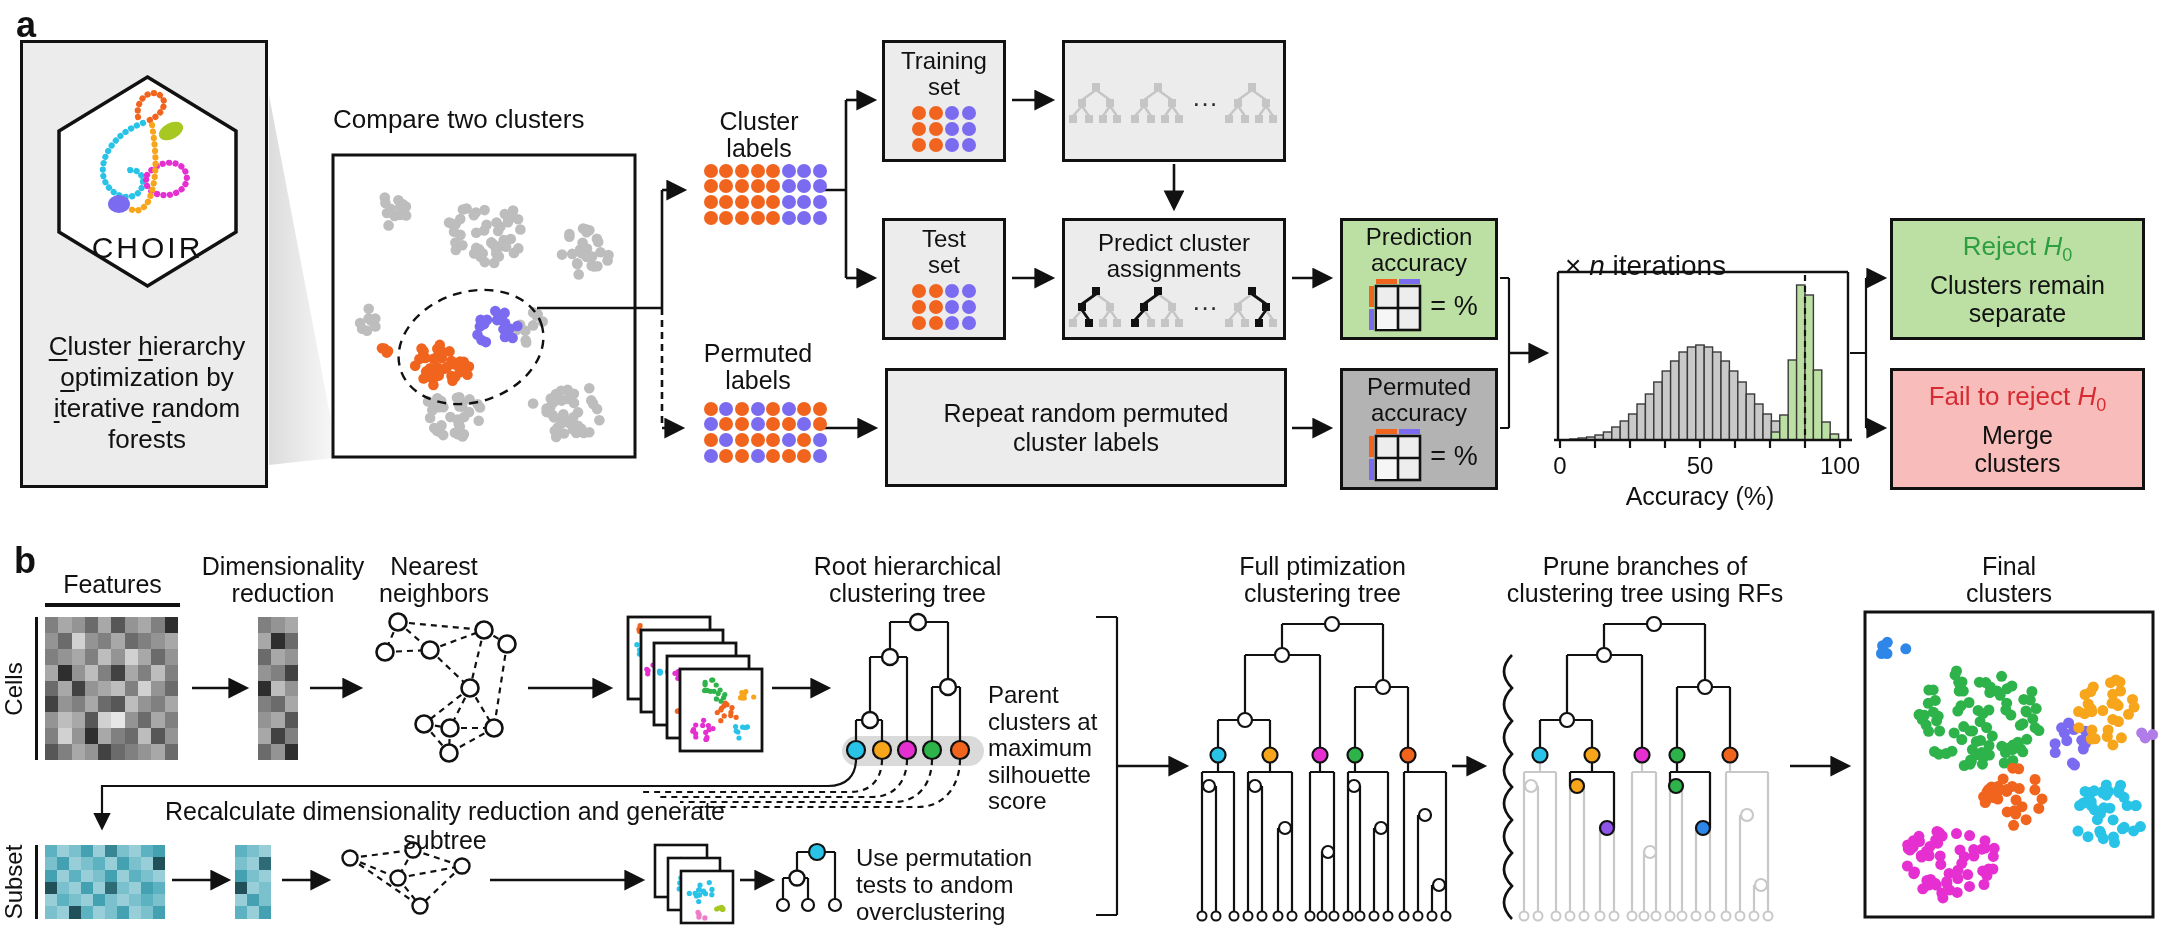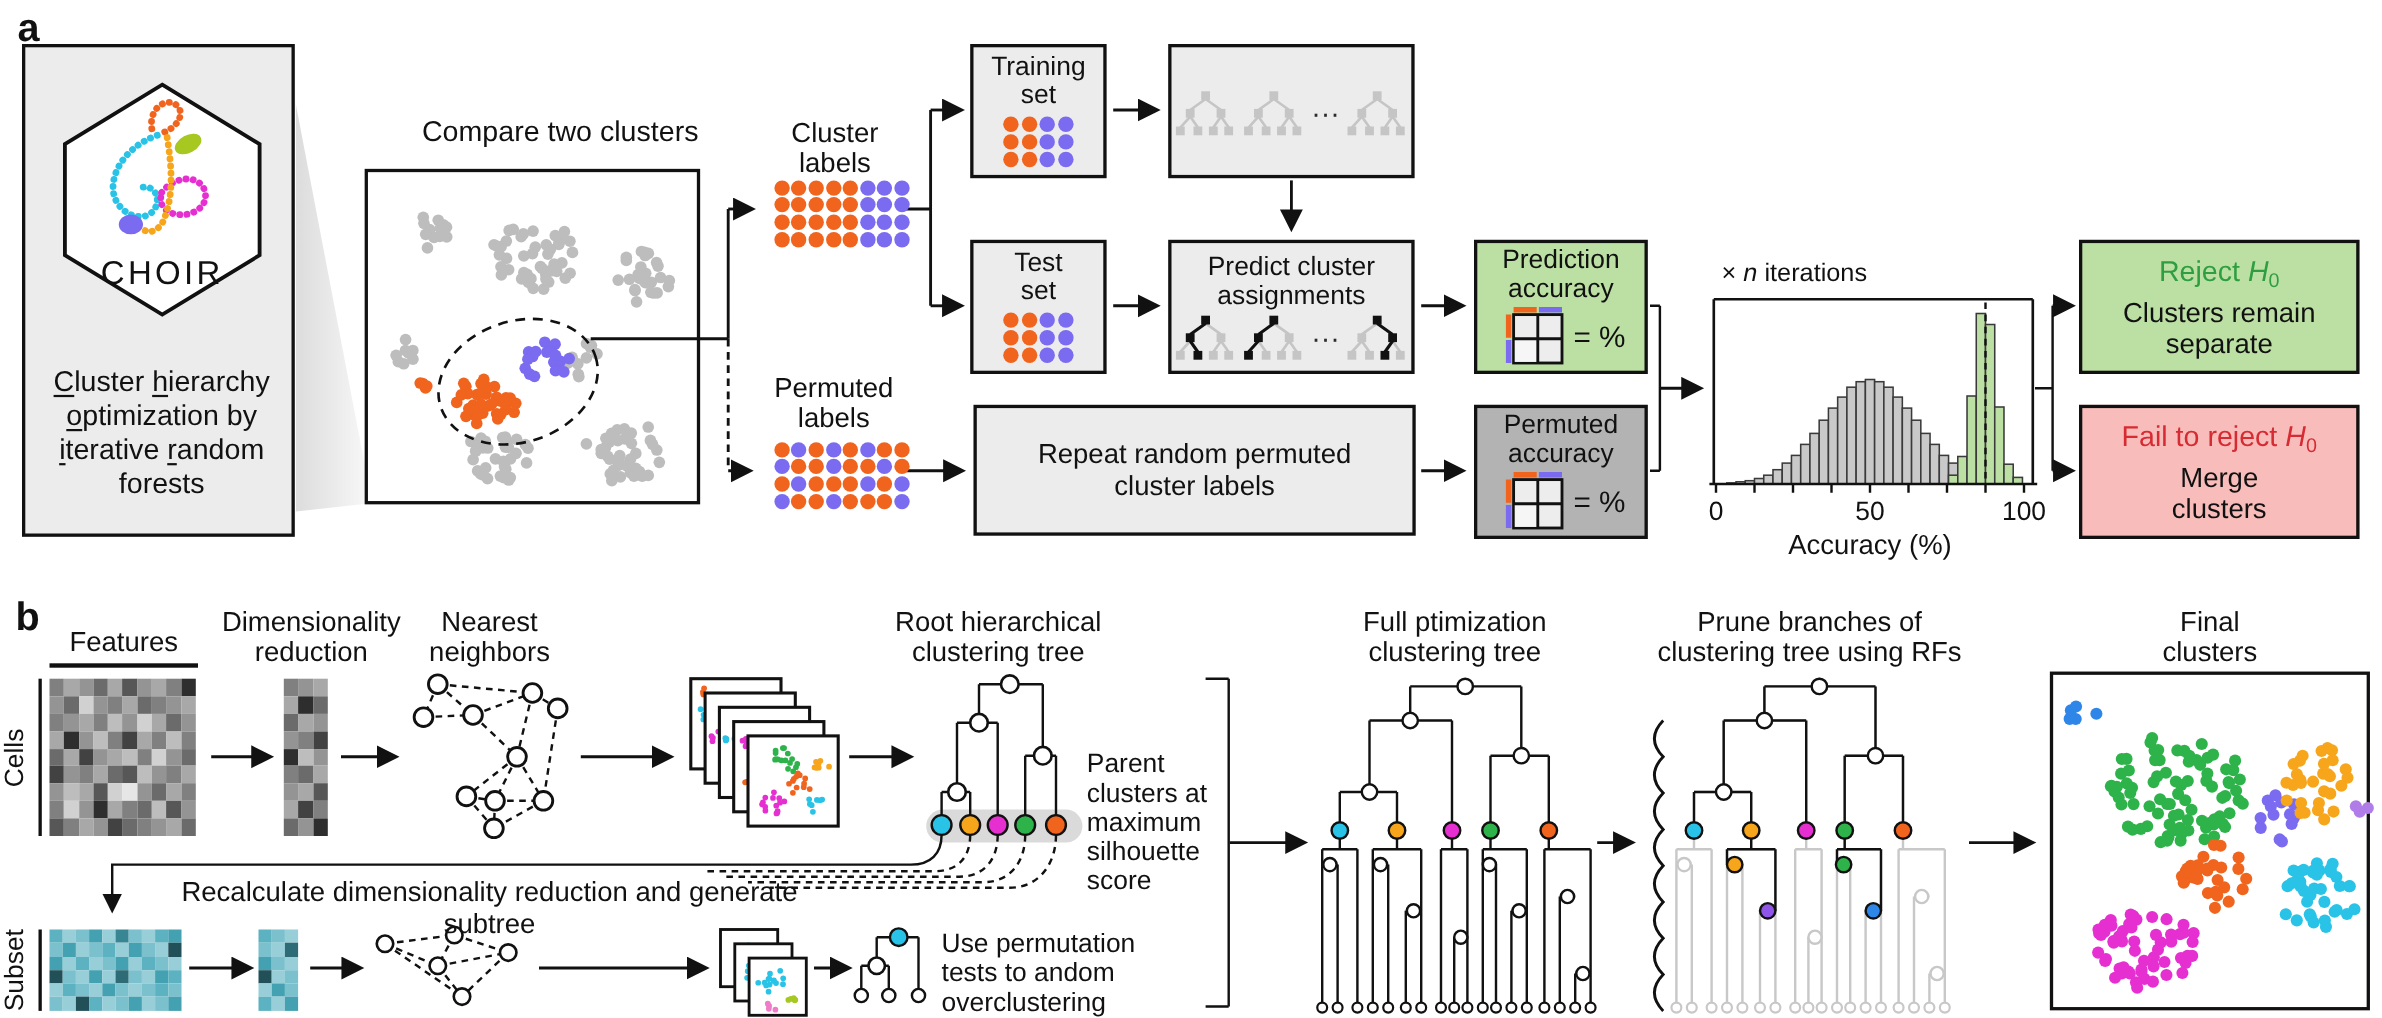--- a/index.html
+++ b/index.html
@@ -1,20 +1,20 @@
 <!DOCTYPE html>
 <html><head>
 <meta charset="utf-8">
 <style>
   html,body{margin:0;padding:0;background:#fff;}
   .stage{position:relative;width:2165px;height:925px;background:#fff;
          font-family:"Liberation Sans","DejaVu Sans",sans-serif;color:#111;overflow:hidden;}
   .abs{position:absolute;}
   .panel-label{font-size:36px;font-weight:bold;}
-  .title{font-size:26px;text-align:right;}
+  .title{font-size:26px;text-align:left;}
   .title2{font-size:25px;line-height:27px;text-align:center;}
   .box{position:absolute;border:3px solid #111;display:flex;flex-direction:column;
        align-items:center;justify-content:center;text-align:center;box-sizing:border-box;}
   .lbl{font-size:24px;line-height:26px;}
   .u{text-decoration:underline;text-underline-offset:4px;text-decoration-thickness:2px;}
   .dotgrid{position:absolute;}
   .dotgrid .dgrow{display:flex;}
   .dotgrid span{display:block;border-radius:50%;}
   .heatmap{position:absolute;line-height:0;}
   .heatmap .hmrow{display:flex;}
@@ -1252,21 +1252,21 @@
       <path stroke="#111" stroke-width="2.6" d="M38,8 V52 M16,30 H60"></path>
       <path stroke-width="5" d="M16,3.5 H37" stroke="#F0641E"></path>
       <path stroke-width="5" d="M39,3.5 H60" stroke="#7A6BF0"></path>
       <path stroke-width="5" d="M11.5,8 V29" stroke="#F0641E"></path>
       <path stroke-width="5" d="M11.5,31 V52" stroke="#7A6BF0"></path>
     </svg>
     <span class="eq">= %</span>
   </div>
 </div>
 
-<div class="abs" style="left:1565px;top:234px;font-size:23px">
+<div class="abs" style="left:1565px;top:250px;font-size:28px">
   <span>× </span><i>n</i><span> iterations</span>
 </div>
 <div class="abs" style="left:1540px;top:452px;width:40px;text-align:center;font-size:24px">0</div>
 <div class="abs" style="left:1680px;top:452px;width:40px;text-align:center;font-size:24px">50</div>
 <div class="abs" style="left:1816px;top:452px;width:48px;text-align:center;font-size:24px">100</div>
 <div class="abs" style="left:1580px;top:482px;width:240px;text-align:center;font-size:25px">Accuracy (%)</div>
 
 <div class="box" style="left: 1890px; top: 218px; width: 255px; height: 122px; background: rgb(188, 224, 164);">
   <div class="h0line">
     <span style="color: rgb(46, 158, 64);"><span>Reject </span><i>H</i><sub class="sub0">0</sub></span>
@@ -1449,21 +1449,21 @@
         <span style="width: 13.3px; height: 15.9px; background: rgb(66, 66, 66);"></span>
         <span style="width: 13.3px; height: 15.9px; background: rgb(128, 128, 128);"></span>
       </div>
       <div class="hmrow">
         <span style="width: 13.3px; height: 15.9px; background: rgb(107, 107, 107);"></span>
         <span style="width: 13.3px; height: 15.9px; background: rgb(148, 148, 148);"></span>
         <span style="width: 13.3px; height: 15.9px; background: rgb(46, 46, 46);"></span>
       </div>
     </div>
 
-<div class="abs title2 ctrlines" style="left:365px;top:553px;width:160px">
+<div class="abs title2 ctrlines" style="left:354px;top:553px;width:160px">
       <div>Nearest</div>
       <div>neighbors</div>
     </div>
 <div class="abs title2 ctrlines" style="left:810px;top:553px;width:195px">
       <div>Root hierarchical</div>
       <div>clustering tree</div>
     </div>
 
 <div class="abs leftlines" style="left:988px;top:682px;width:135px;font-size:24px;line-height:26.5px">
       <div>Parent</div>

